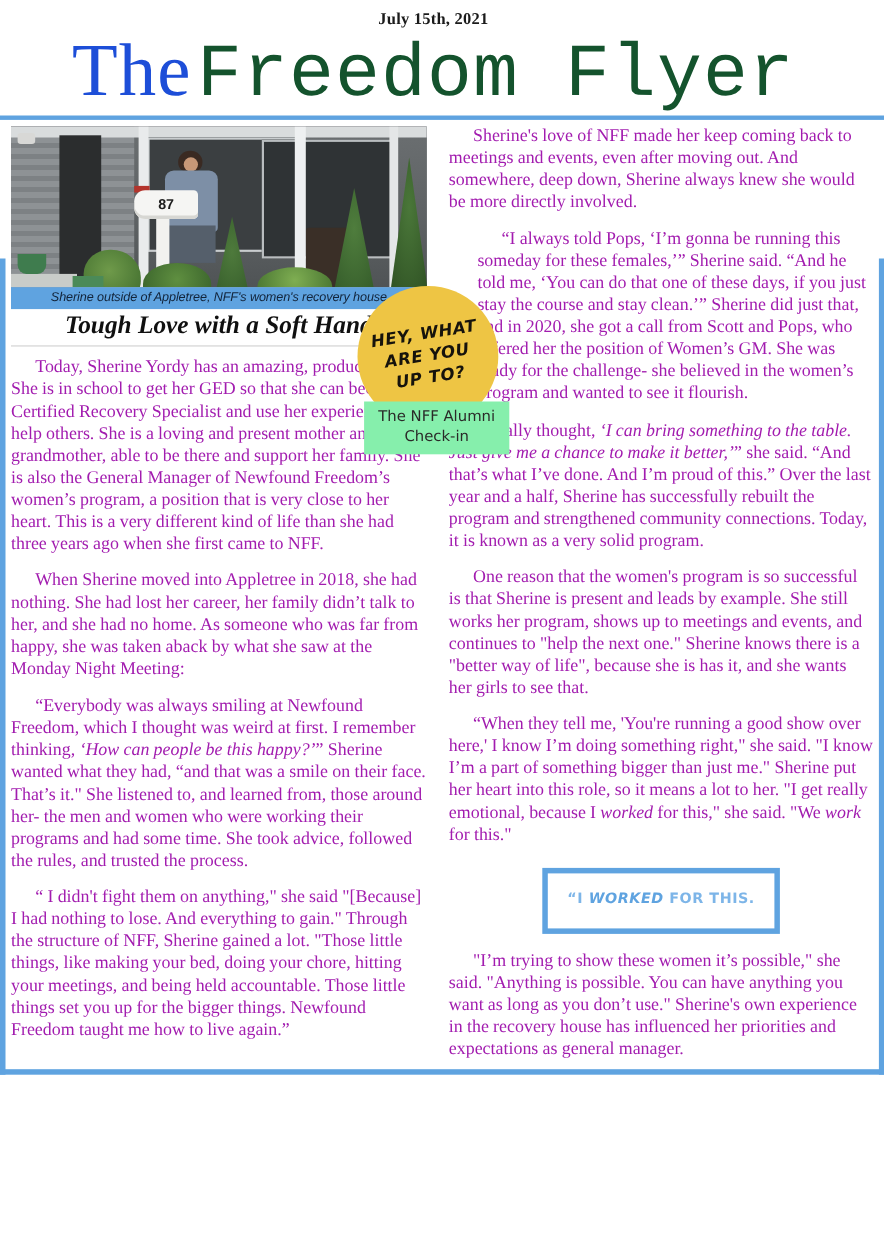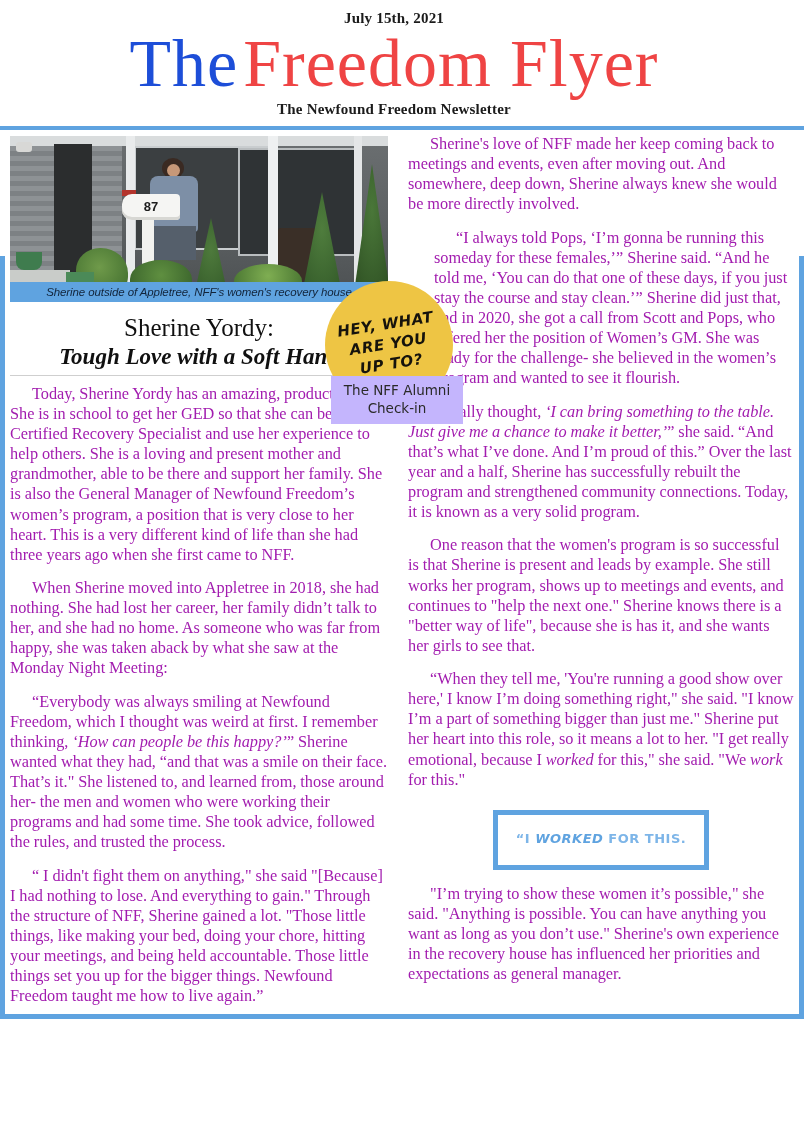--- a/index.html
+++ b/index.html
@@ -35,24 +35,24 @@
     white-space: nowrap;
   }
   .title-the {
     font-family: "Liberation Serif", serif;
     font-size: 68px;
     font-weight: 400;
     color: #1d4ed8;
     letter-spacing: 1px;
   }
   .title-main {
-    font-family: Liberation Serif, serif;
+    font-family: Liberation Mono, monospace;
     font-size: 68px;
     font-weight: 400;
-    color: #ef4444;
+    color: #14532d;
     letter-spacing: 1px;
     margin-left: 5px;
   }
   .subtitle {
     font-family: "Liberation Serif", serif;
     font-size: 15px;
     font-weight: 700;
     color: #1b1b1b;
     margin: 4px 0 6px 0;
     letter-spacing: .2px;
@@ -253,24 +253,24 @@
     font-weight: 700;
     font-style: italic;
     font-size: 15px;
     line-height: 1.32;
     color: #16130c;
     letter-spacing: .6px;
   }
   .badge-label {
     position: absolute;
     left: 331px;
-    top: 246px;
+    top: 256px;
     width: 132px;
     z-index: 6;
-    background: #c4b5fd;
+    background: #86efac;
     color: #2a2a28;
     font-family: "DejaVu Sans", sans-serif;
     font-size: 13.5px;
     text-align: center;
     padding: 5px 4px 7px 4px;
     box-sizing: border-box;
     line-height: 1.35;
   }
 
   
@@ -366,21 +366,20 @@
   }
 </style>
 </head>
 <body>
 
 <div class="masthead">
   <div class="issue-date">July 15th, 2021</div>
   <div class="title-line">
     <span class="title-the">The</span><span class="title-main">Freedom Flyer</span>
   </div>
-  <div class="subtitle">The Newfound Freedom Newsletter</div>
 </div>
 <div class="rule-bar"></div>
 
 <div class="sheet">
 
   <div class="side-bar-left"></div>
   <div class="side-bar-right"></div>
 
   <div class="badge-circle">
     <div class="badge-text">
@@ -428,21 +427,20 @@
           <div class="ph-shrub-c"></div>
           <div class="ph-bush1"></div>
           <div class="ph-bush2"></div>
           <div class="ph-bush3"></div>
           <div class="ph-pot1"></div>
           <div class="ph-pot2"></div>
         </div>
         <div class="photo-caption">Sherine outside of Appletree, NFF's  women's recovery house</div>
       </div>
 
-      <div class="article-title">Sherine Yordy:</div>
       <div class="article-subtitle">Tough Love with a Soft Hand</div>
       <hr class="hairline">
 
       <p class="body">Today, Sherine Yordy has an amazing, productive life. She is in school to get her GED so that she can become a Certified Recovery Specialist and use her experience to help others. She is a loving and present mother and grandmother, able to be there and support her family. She is also the General Manager of Newfound Freedom’s women’s program, a position that is very close to her heart. This is a very different kind of life than she had three years ago when she first came to NFF.</p>
       <p class="body">When Sherine moved into Appletree in 2018, she had nothing. She had lost her career, her family didn’t talk to her, and she had no home. As someone who was far from happy, she was taken  aback by what she saw at the Monday Night Meeting:</p>
       <p class="body"><span>“Everybody was always smiling at Newfound Freedom, which I thought was weird at first. I remember thinking, </span><em>‘How can people be this happy?’</em><span>” Sherine wanted what they had, “and that was a smile on their face. That’s it." She listened to, and learned from, those around her- the men and women who were working their programs and had some time. She took advice, followed the rules, and trusted the process.</span></p>
       <p class="body">“ I didn't fight them on anything," she said "[Because] I had nothing to lose. And everything to gain." Through the structure of NFF, Sherine gained a lot.  "Those little things, like making your bed, doing your chore, hitting your meetings, and being held accountable.  Those little things set you up for the bigger things.  Newfound Freedom taught me how to live again.”</p>
     </div>
 
     <div class="col-right">

